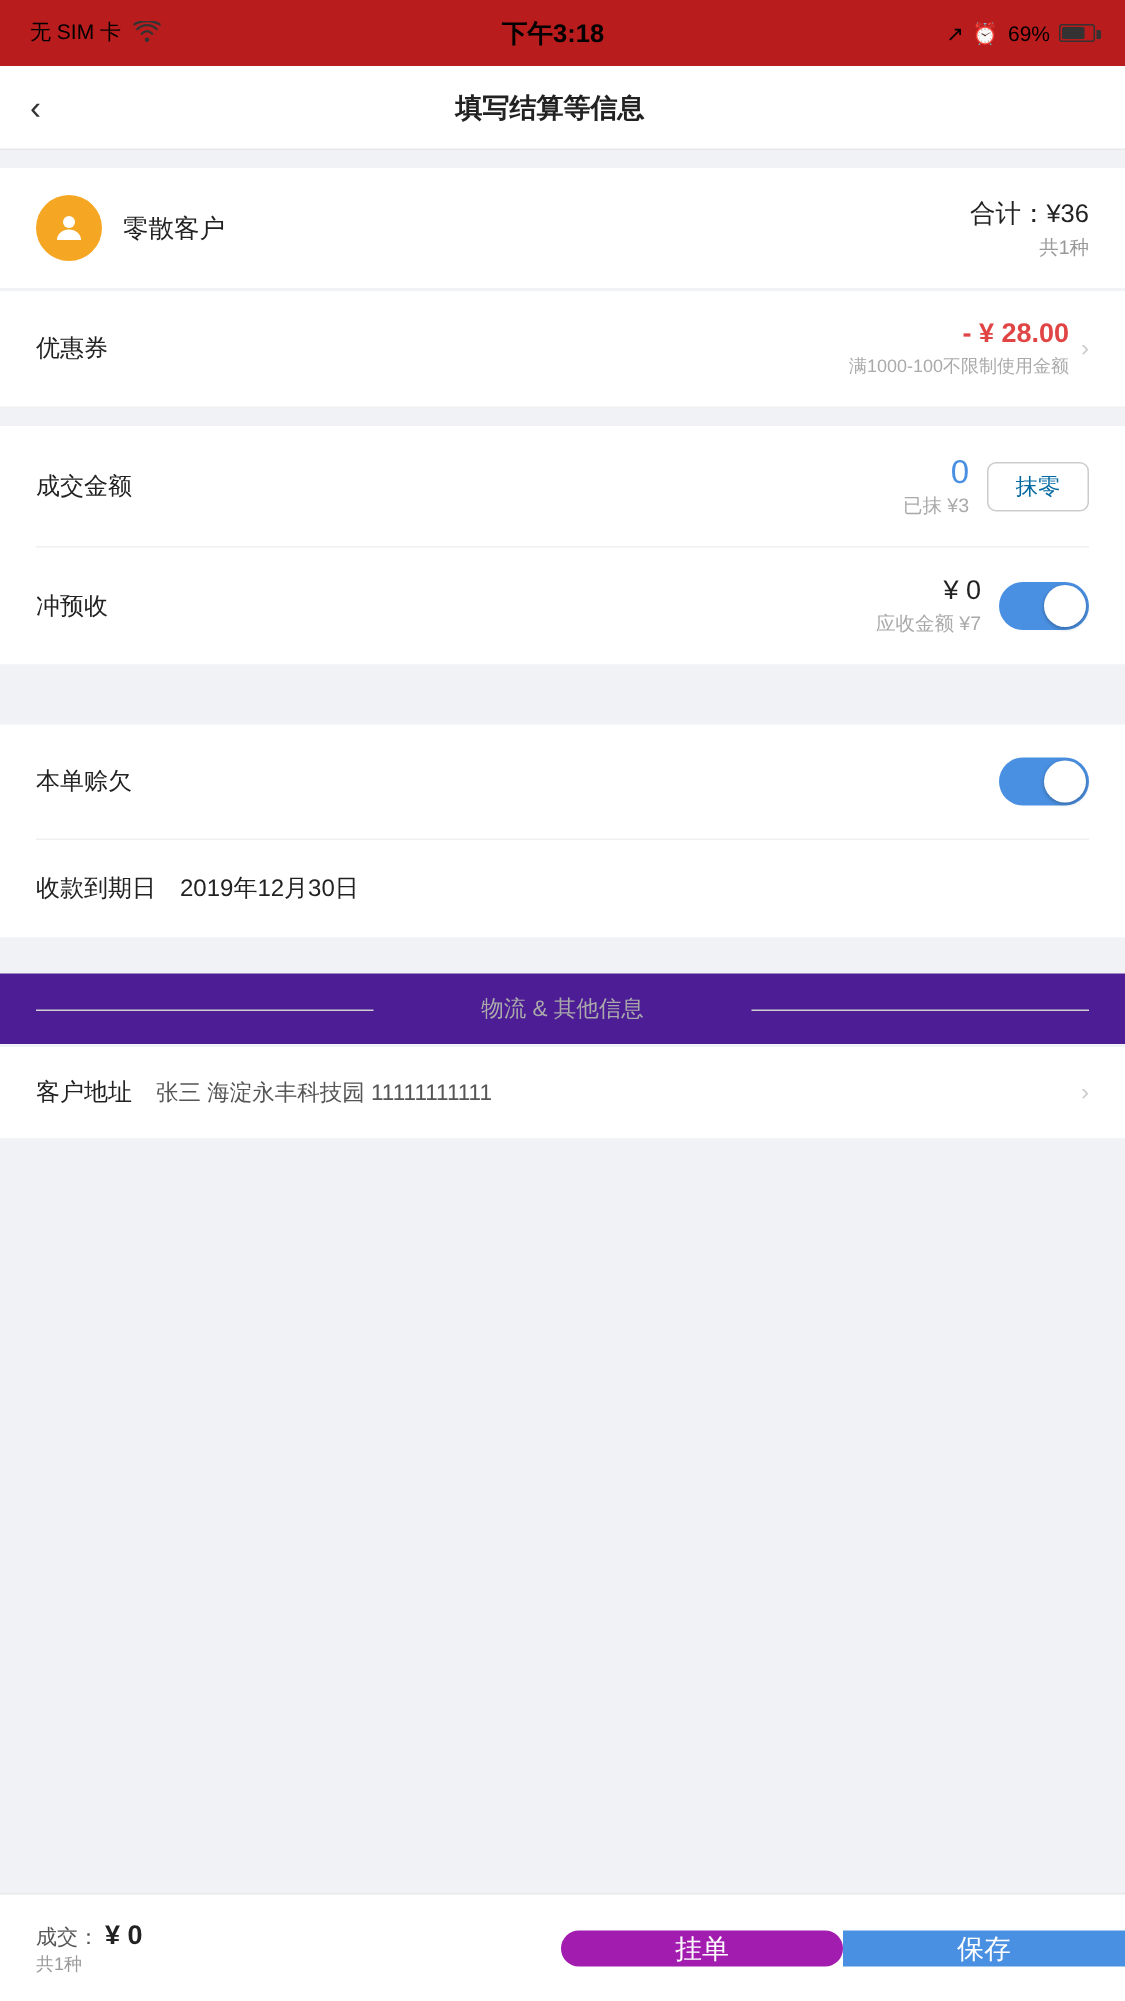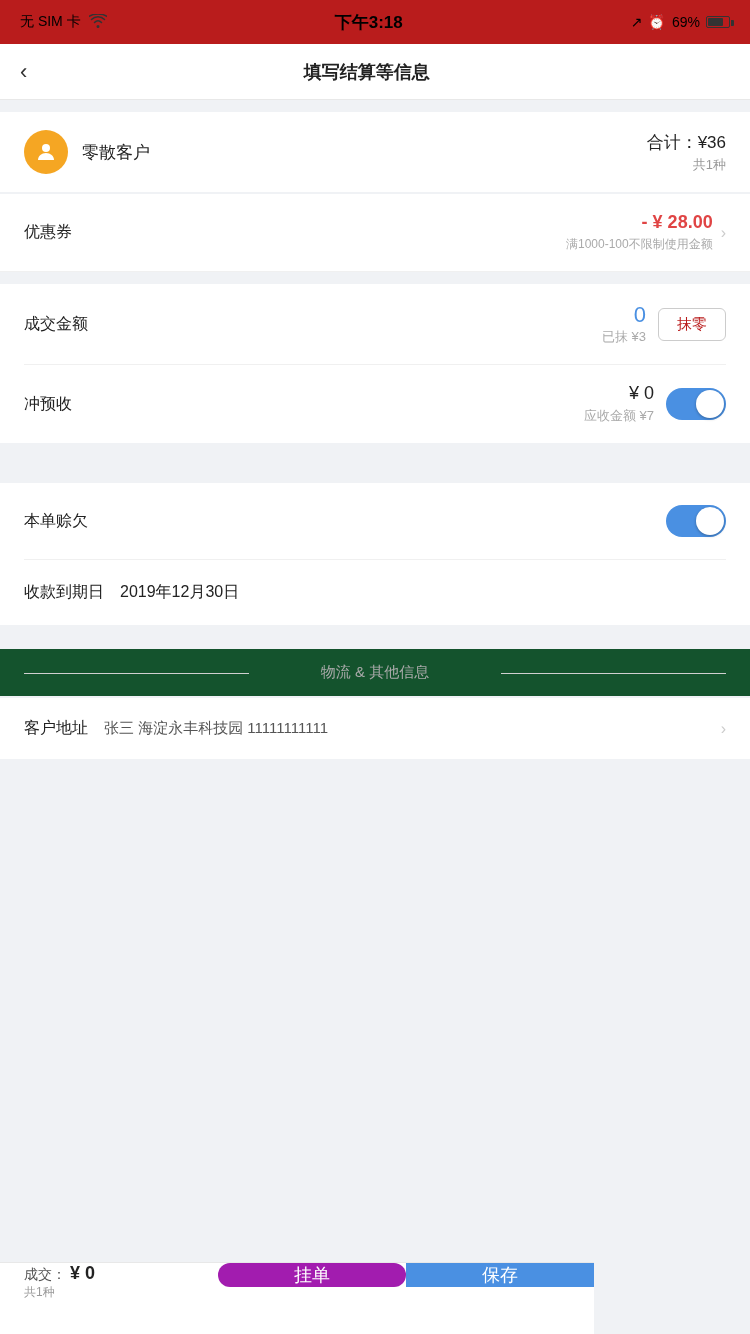--- a/index.html
+++ b/index.html
@@ -140,21 +140,21 @@
       color: #4a90e2;
       font-weight: 500;
       min-width: 30px;
       text-align: right;
     }
     .round-btn {
       border: 1px solid #ccc;
       border-radius: 6px;
       padding: 6px 18px;
       font-size: 15px;
-      color: #b91c1c;
+      color: #0369a1;
       background: #fff;
       cursor: pointer;
     }
     .already-rounded { font-size: 13px; color: #aaa; }
     .form-right-vertical { text-align: right; }
     .prepay-amount { font-size: 18px; color: #222; font-weight: 500; }
     .receivable { font-size: 13px; color: #aaa; margin-top: 3px; }
 
     
     .toggle-switch {
@@ -195,21 +195,21 @@
     }
     .due-date-label { font-size: 16px; color: #222; margin-right: 16px; }
     .due-date-value { font-size: 16px; color: #222; }
 
     
     .logistics-section {
       background: #f0f2f5;
       margin-top: 12px;
     }
     .logistics-header {
-      background: #14532d;
+      background: #4c1d95;
       padding: 14px 0;
       text-align: center;
       position: relative;
     }
     .logistics-header::before,
     .logistics-header::after {
       content: '';
       position: absolute;
       top: 50%;
       width: 30%;
@@ -235,25 +235,25 @@
     
     .empty-space {
       background: #f0f2f5;
       height: 180px;
     }
 
     
     .bottom-bar {
       position: fixed;
       bottom: 0;
-      width: 594px;
+      width: 750px;
       height: 72px;
       background: #fff;
       display: flex;
-      align-items: flex-start;
+      align-items: center;
       border-top: 1px solid #e8e8e8;
     }
     .bottom-info {
       flex: 1;
       display: flex;
       flex-direction: column;
       justify-content: center;
       padding: 0 24px;
     }
     .bottom-count { font-size: 12px; color: #999; }

